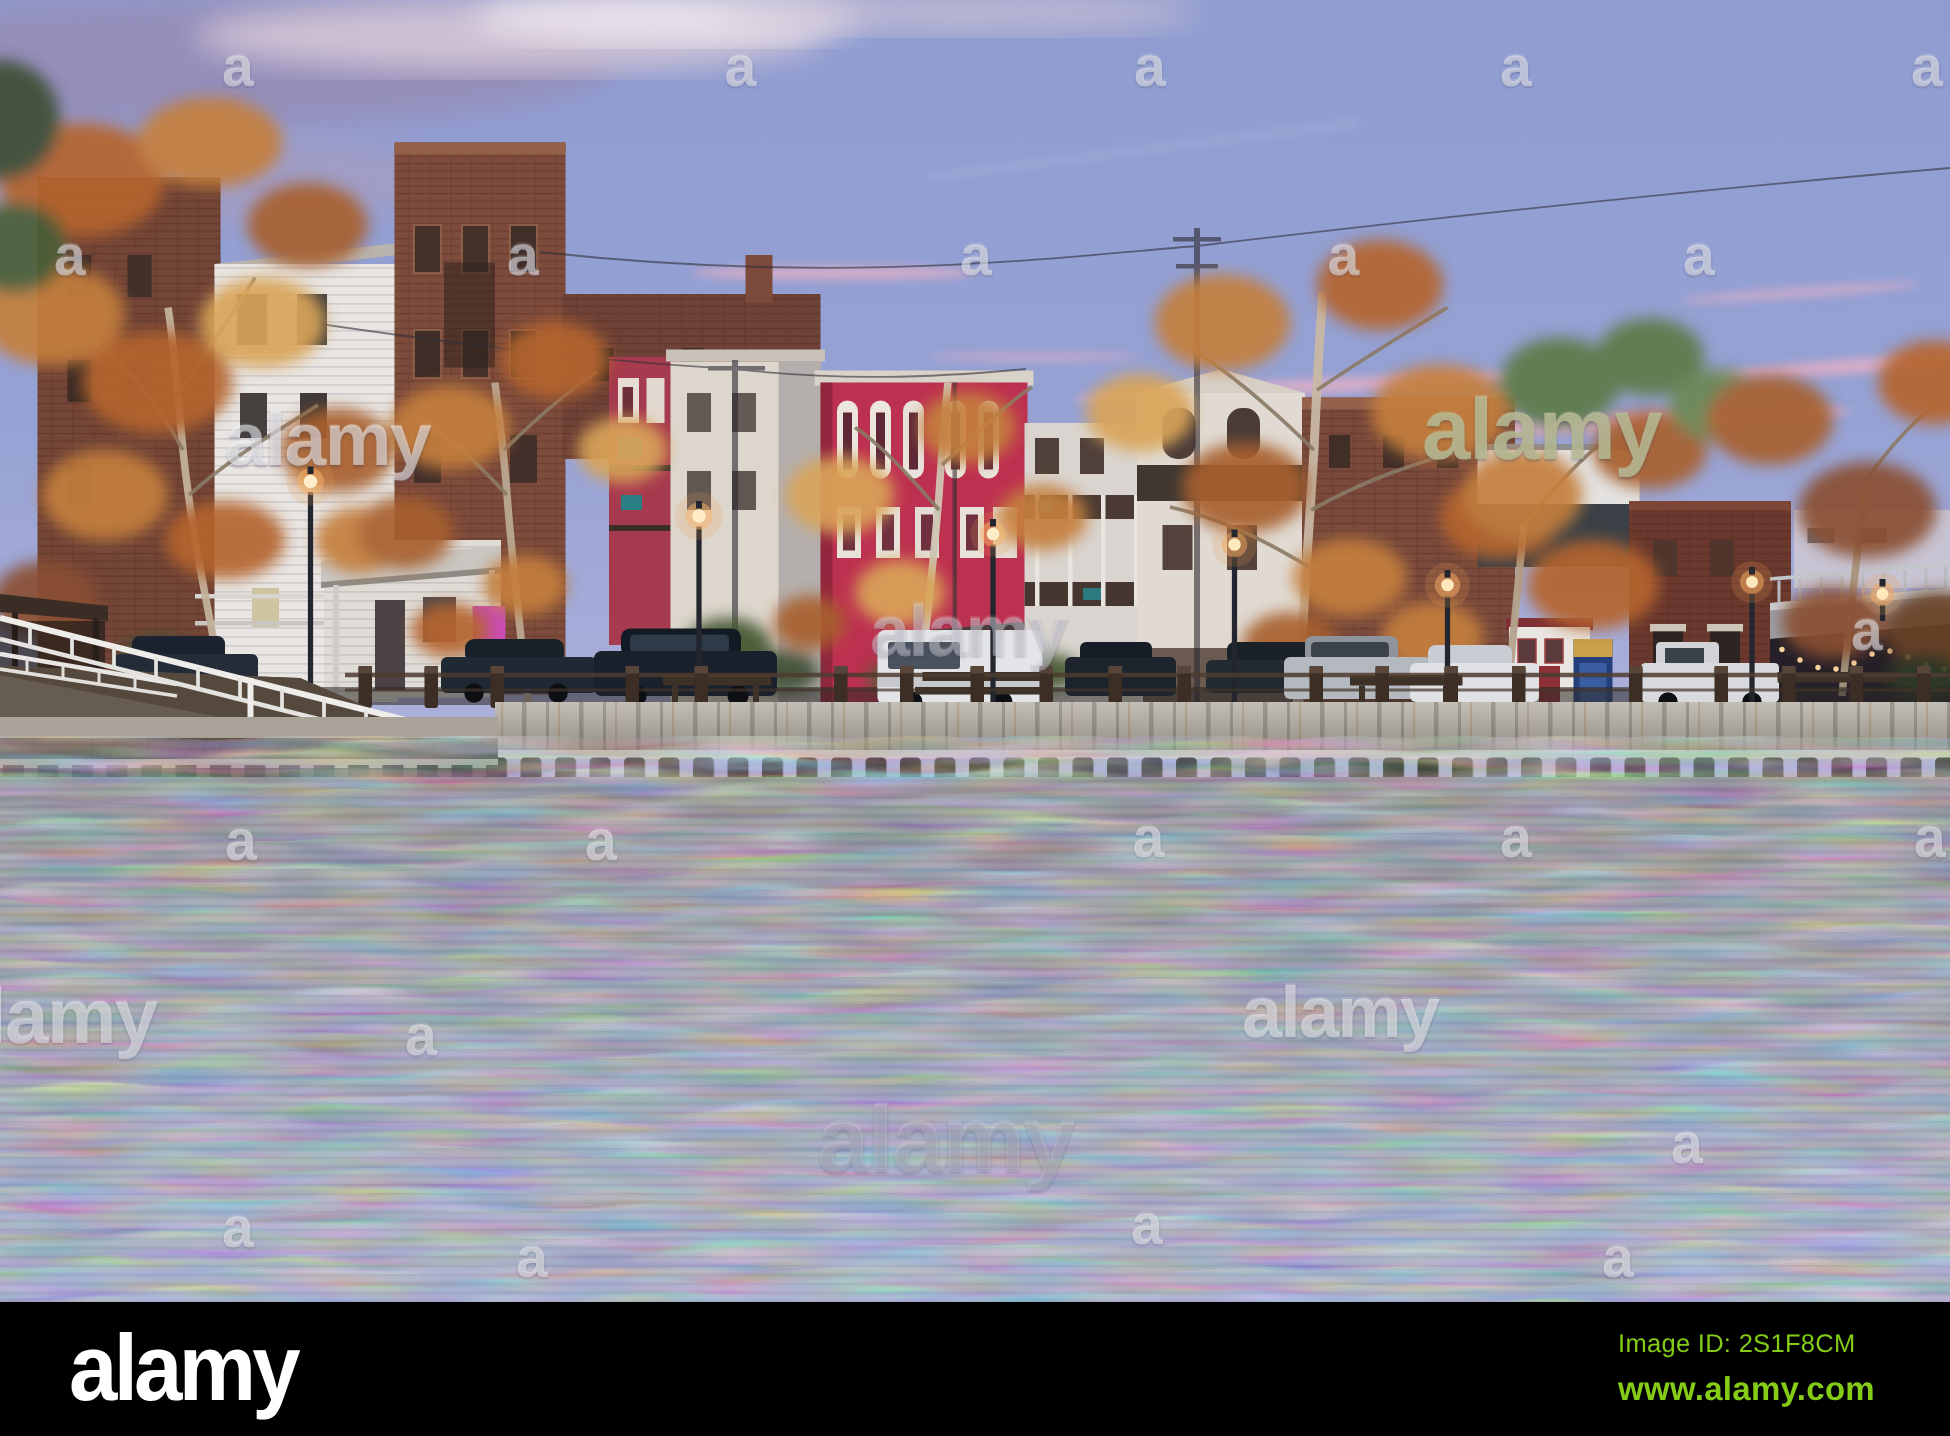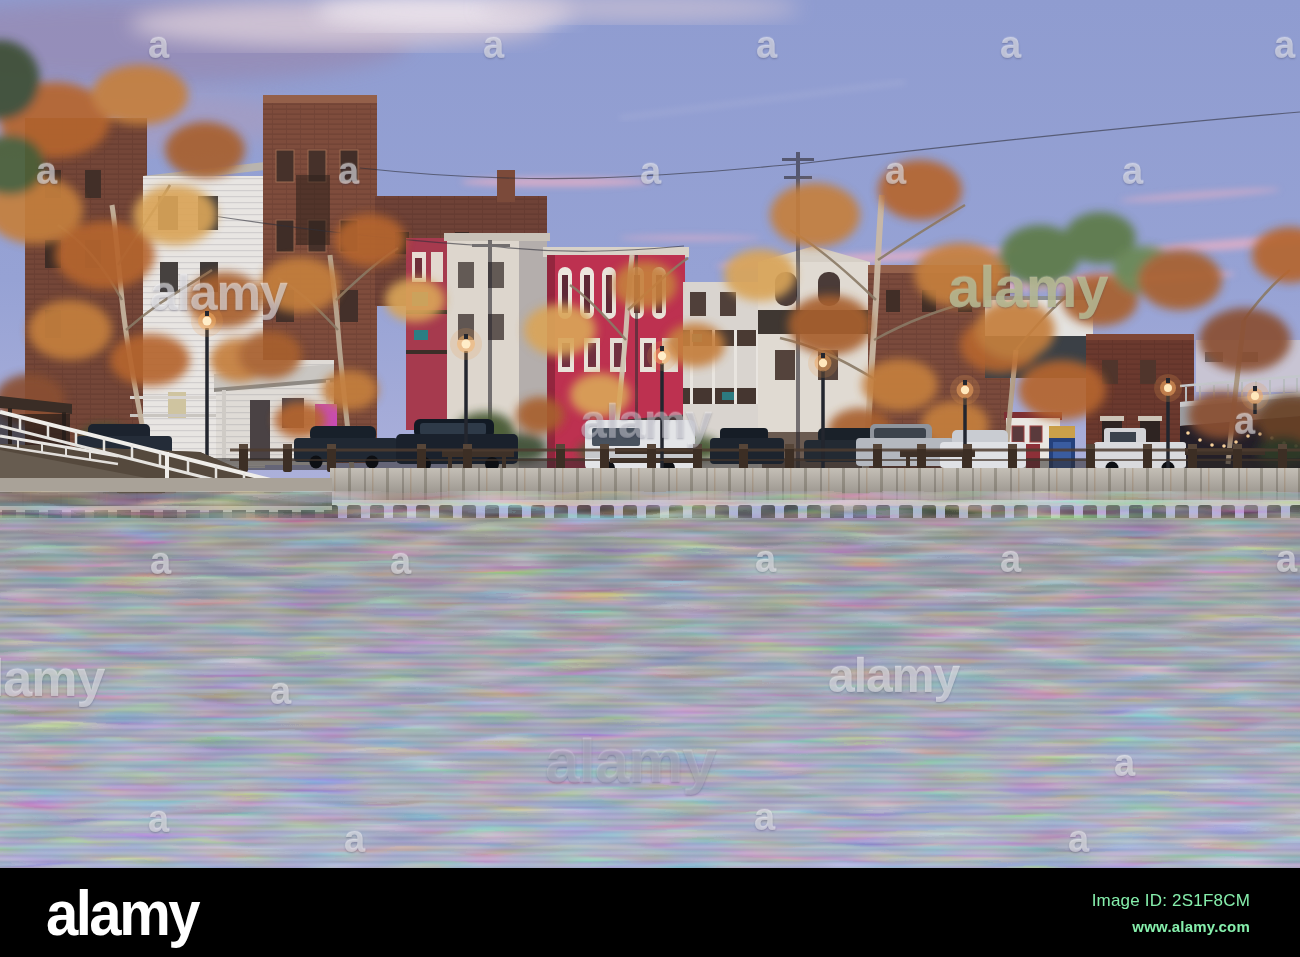--- a/index.html
+++ b/index.html
@@ -11,23 +11,23 @@
       text-shadow:0 1px 2px rgba(50,50,80,.30), 0 -1px 1px rgba(255,255,255,.18);
       letter-spacing:-1px;line-height:1;user-select:none;pointer-events:none;}
   .wm.olive{color:rgba(184,188,146,.82);}
   .wm.faint{color:rgba(255,255,255,.30);}
   .wm.ghost{color:rgba(235,235,245,.22);}
   
   .footer-bar{position:absolute;left:0;top:868px;width:1300px;height:89px;background:#000;
               display:flex;align-items:center;justify-content:space-between;}
   .footer-logo{margin-left:46px;color:#fff;font-weight:bold;font-size:58px;
                letter-spacing:-2.5px;line-height:1;transform:scaleY(1.08);}
-  .footer-right{margin-right:50px;text-align:right;color:#86efac;margin-left:40px;}
+  .footer-right{margin-right:50px;color:#84cc16;margin-left:40px;}
   .footer-id{font-size:17px;font-weight:400;letter-spacing:.2px;margin-bottom:7px;}
-  .footer-url{font-size:15px;font-weight:bold;letter-spacing:.2px;}
+  .footer-url{font-size:22px;font-weight:bold;letter-spacing:.2px;}
 </style>
 </head>
 <body>
 
 <div class="stage">
 
 <svg class="photo" viewBox="0 0 1300 868" width="1300" height="868" preserveAspectRatio="none" xmlns="http://www.w3.org/2000/svg">
   <defs>
     <linearGradient id="sky" x1="0" y1="0" x2="0" y2="1">
       <stop offset="0" stop-color="#8f9cd0"></stop>

